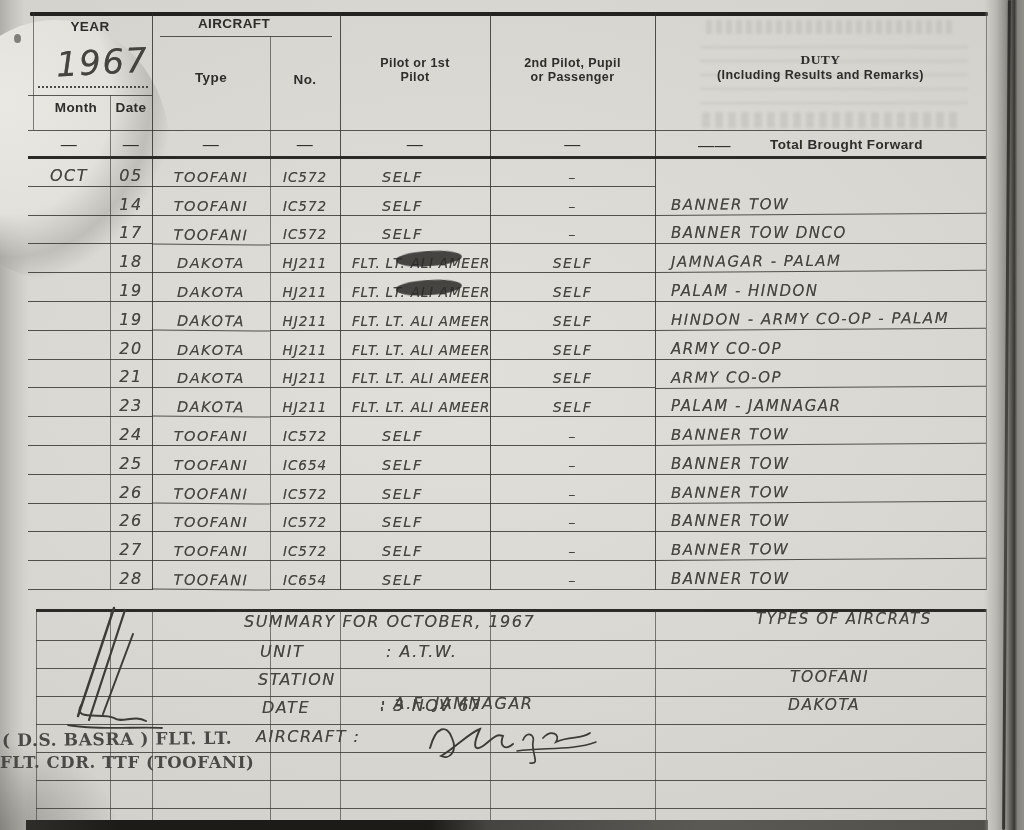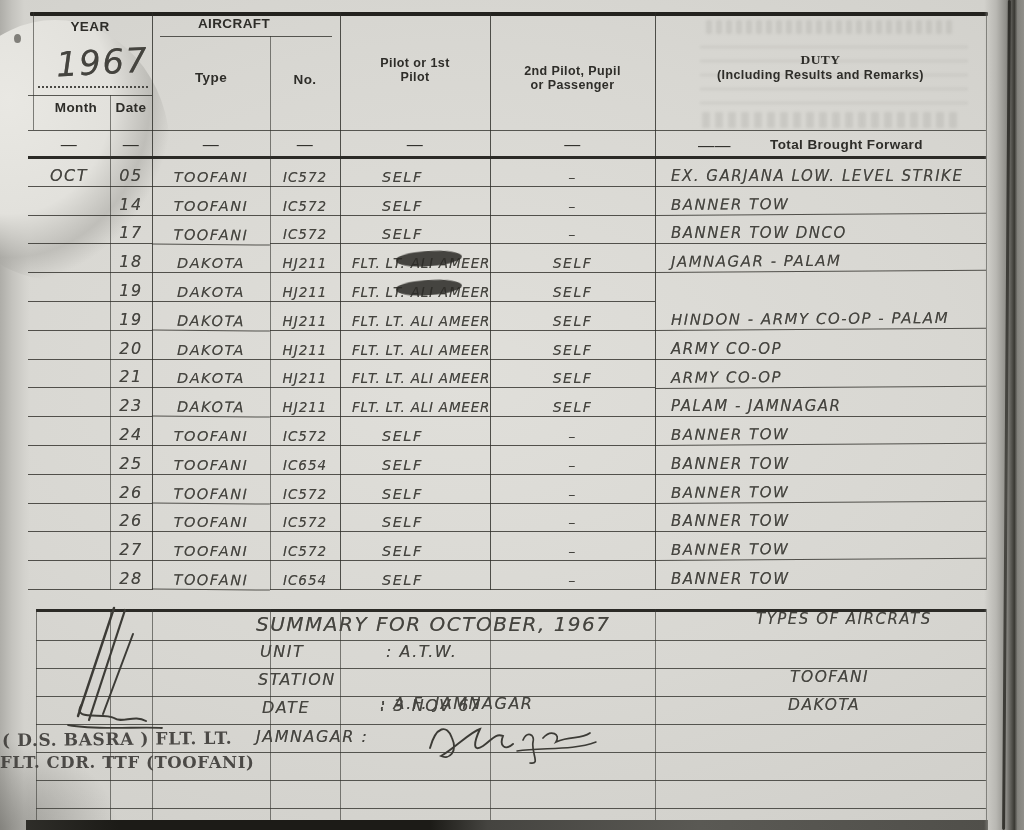--- a/index.html
+++ b/index.html
@@ -102,21 +102,21 @@
   <div class="vline dark" style="left:655px;top:12px;height:578px;"></div>
   <div class="vline" style="left:986px;top:12px;height:578px;"></div>
 
   <div class="p plabel pc" style="left:28px;top:19px;width:124px;">YEAR</div>
   <div class="p plabel pc" style="left:140px;top:16px;width:188px;">AIRCRAFT</div>
   <div class="p plabel pc" style="left:152px;top:70px;width:118px;font-weight:600;">Type</div>
   <div class="p plabel pc" style="left:270px;top:72px;width:70px;font-weight:600;">No.</div>
   <div class="p small pc" style="left:340px;top:56px;width:150px;font-weight:600;">
     <span>Pilot or 1st</span><br><span>Pilot</span>
   </div>
-  <div class="p small pc" style="left:490px;top:56px;width:165px;font-weight:600;margin-top:8px;">
+  <div class="p small pc" style="left:490px;top:56px;width:165px;font-weight:600;">
     <span>2nd Pilot, Pupil</span><br><span>or Passenger</span>
   </div>
   <div class="p plabel pc" style="left:655px;top:52px;width:331px;font-family:Liberation Serif, serif;">DUTY</div>
   <div class="p small pc" style="left:655px;top:68px;width:331px;font-weight:600;">(Including Results and Remarks)</div>
   <div class="p plabel pc" style="left:35px;top:100px;width:82px;font-weight:700;">Month</div>
   <div class="p plabel pc" style="left:110px;top:100px;width:42px;font-weight:600;">Date</div>
 
   <div class="hw year-hw" style="left:56px;top:42px;">1967</div>
 
   <div class="p pc" style="left:28px;top:136px;width:82px;">—</div>
@@ -129,21 +129,20 @@
   <div class="p" style="left:770px;top:137px;font-size:13.5px;font-weight:600;">Total Brought Forward</div>
 
   <div class="rows">
     <div class="row">
       <div class="cell c-month hw">OCT</div>
       <div class="cell c-date hw">05</div>
       <div class="cell c-type hw">TOOFANI</div>
       <div class="cell c-no hw">IC572</div>
       <div class="cell c-pilot hw">SELF</div>
       <div class="cell c-second hw">–</div>
-      <div class="cell c-duty hw">EX. GARJANA LOW. LEVEL STRIKE</div>
     </div>
 
     <div class="row">
       <div class="cell c-month hw"></div>
       <div class="cell c-date hw">14</div>
       <div class="cell c-type hw">TOOFANI</div>
       <div class="cell c-no hw">IC572</div>
       <div class="cell c-pilot hw">SELF</div>
       <div class="cell c-second hw">–</div>
       <div class="cell c-duty hw">BANNER TOW</div>
@@ -169,20 +168,21 @@
       <div class="cell c-duty hw">JAMNAGAR - PALAM</div>
     </div>
 
     <div class="row struck dakota">
       <div class="cell c-month hw"></div>
       <div class="cell c-date hw">19</div>
       <div class="cell c-type hw">DAKOTA</div>
       <div class="cell c-no hw">HJ211</div>
       <div class="cell c-pilot hw">FLT. LT. ALI AMEER</div>
       <div class="cell c-second hw">SELF</div>
+      <div class="cell c-duty hw">PALAM - HINDON</div>
     </div>
 
     <div class="row dakota">
       <div class="cell c-month hw"></div>
       <div class="cell c-date hw">19</div>
       <div class="cell c-type hw">DAKOTA</div>
       <div class="cell c-no hw">HJ211</div>
       <div class="cell c-pilot hw">FLT. LT. ALI AMEER</div>
       <div class="cell c-second hw">SELF</div>
       <div class="cell c-duty hw">HINDON - ARMY CO-OP - PALAM</div>
@@ -291,35 +291,35 @@
 
   <div class="vline" style="left:36px;top:609px;height:211px;"></div>
   <div class="vline" style="left:110px;top:609px;height:211px;"></div>
   <div class="vline" style="left:152px;top:609px;height:211px;"></div>
   <div class="vline" style="left:270px;top:609px;height:211px;"></div>
   <div class="vline" style="left:340px;top:609px;height:211px;"></div>
   <div class="vline" style="left:490px;top:609px;height:211px;"></div>
   <div class="vline" style="left:655px;top:609px;height:211px;"></div>
   <div class="vline" style="left:986px;top:609px;height:211px;"></div>
 
-  <div class="hw" style="position:absolute;left:256px;top:612px;font-size:20px;">SUMMARY  FOR  OCTOBER,  1967</div>
+  <div class="hw" style="position:absolute;left:244px;top:612px;font-size:16px;">SUMMARY  FOR  OCTOBER,  1967</div>
   <div class="hw" style="position:absolute;left:756px;top:610px;font-size:15px;">TYPES  OF  AIRCRATS</div>
 
   <div class="hw" style="position:absolute;left:260px;top:642px;font-size:16px;">UNIT</div>
   <div class="hw" style="position:absolute;left:386px;top:642px;font-size:16px;">:  A.T.W.</div>
 
   <div class="hw" style="position:absolute;left:258px;top:670px;font-size:16px;">STATION</div>
   <div class="hw" style="position:absolute;left:380px;top:694px;font-size:16px;">:  A.F. JAMNAGAR</div>
   <div class="hw" style="position:absolute;left:790px;top:668px;font-size:15.5px;">TOOFANI</div>
 
   <div class="hw" style="position:absolute;left:262px;top:698px;font-size:16px;">DATE</div>
   <div class="hw" style="position:absolute;left:380px;top:696px;font-size:16px;">:  3 NOV 67</div>
   <div class="hw" style="position:absolute;left:788px;top:696px;font-size:15.5px;">DAKOTA</div>
 
-  <div class="hw" style="position:absolute;left:256px;top:727px;font-size:16px;">JAMNAGAR :</div>
+  <div class="hw" style="position:absolute;left:256px;top:727px;font-size:16px;">AIRCRAFT :</div>
 
   <div class="stamp" style="left:2px;top:729px;font-size:17px;transform:rotate(-.6deg);">( D.S. BASRA  ) FLT. LT.</div>
   <div class="stamp" style="left:0px;top:753px;font-size:16.5px;">FLT. CDR. TTF (TOOFANI)</div>
 
   <svg class="scribble" style="left:52px;top:604px;" width="125" height="130" viewBox="0 0 125 130">
     <path d="M62 4 L26 112" stroke-width="2.4"></path>
     <path d="M73 6 L37 116" stroke-width="2.2"></path>
     <path d="M81 30 L51 110" stroke-width="2"></path>
     <path d="M30 100 C 18 118, 52 108, 62 114 C 70 120, 82 110, 94 117" stroke-width="2"></path>
     <path d="M16 121 C 48 127, 88 122, 110 124" stroke-width="1.8"></path>

